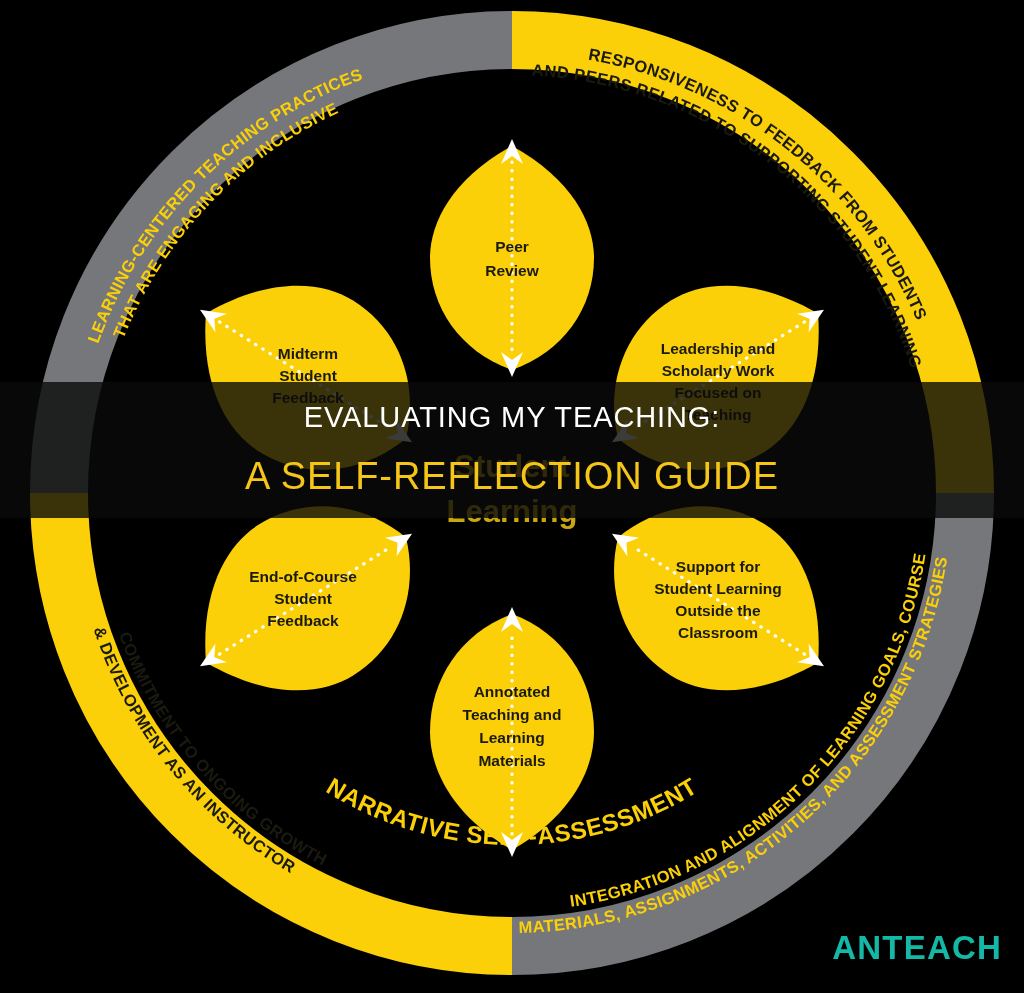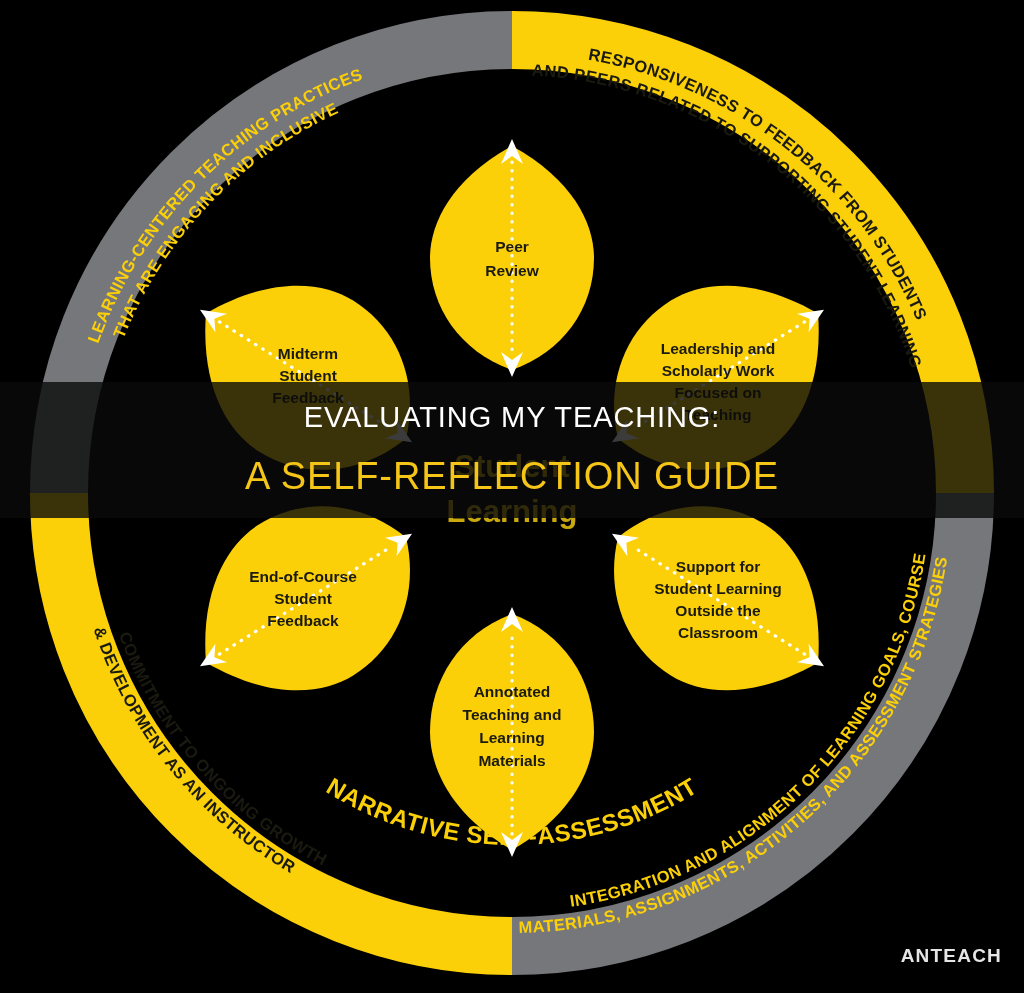--- a/index.html
+++ b/index.html
@@ -60,22 +60,22 @@
     letter-spacing: 0.9px;
     font-weight: 400;
     line-height: 1.15;
     margin-top: 20px;
     white-space: nowrap;
   }
   #brand {
     position: absolute;
     right: 22px;
     bottom: 26px;
-    color: #e5e5e5;
-    font-size: 19px;
+    color: #14b8a6;
+    font-size: 33px;
     font-weight: bold;
     letter-spacing: 1.2px;
     z-index: 45;
   }
   .petal-label {
     fill: #1a1a10;
     font-family: "Liberation Sans", sans-serif;
     font-size: 15.5px;
     font-weight: bold;
     text-anchor: middle;

